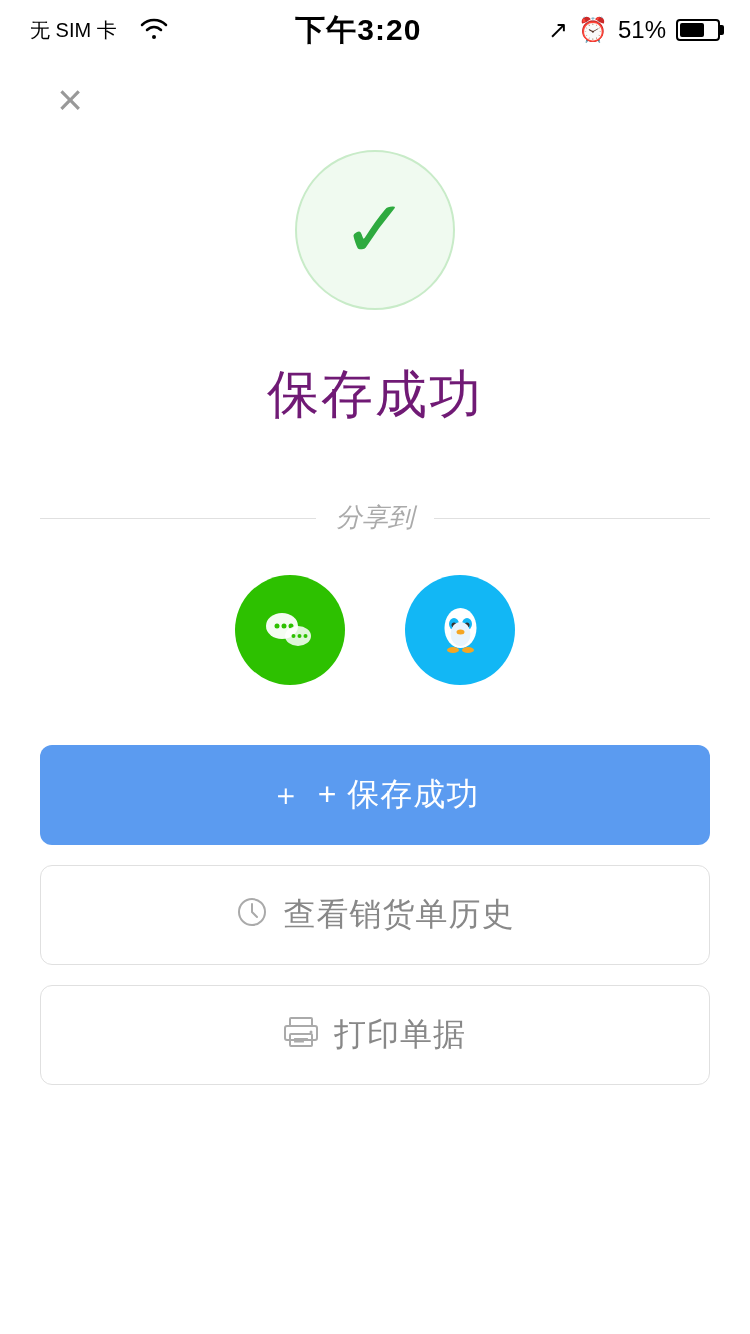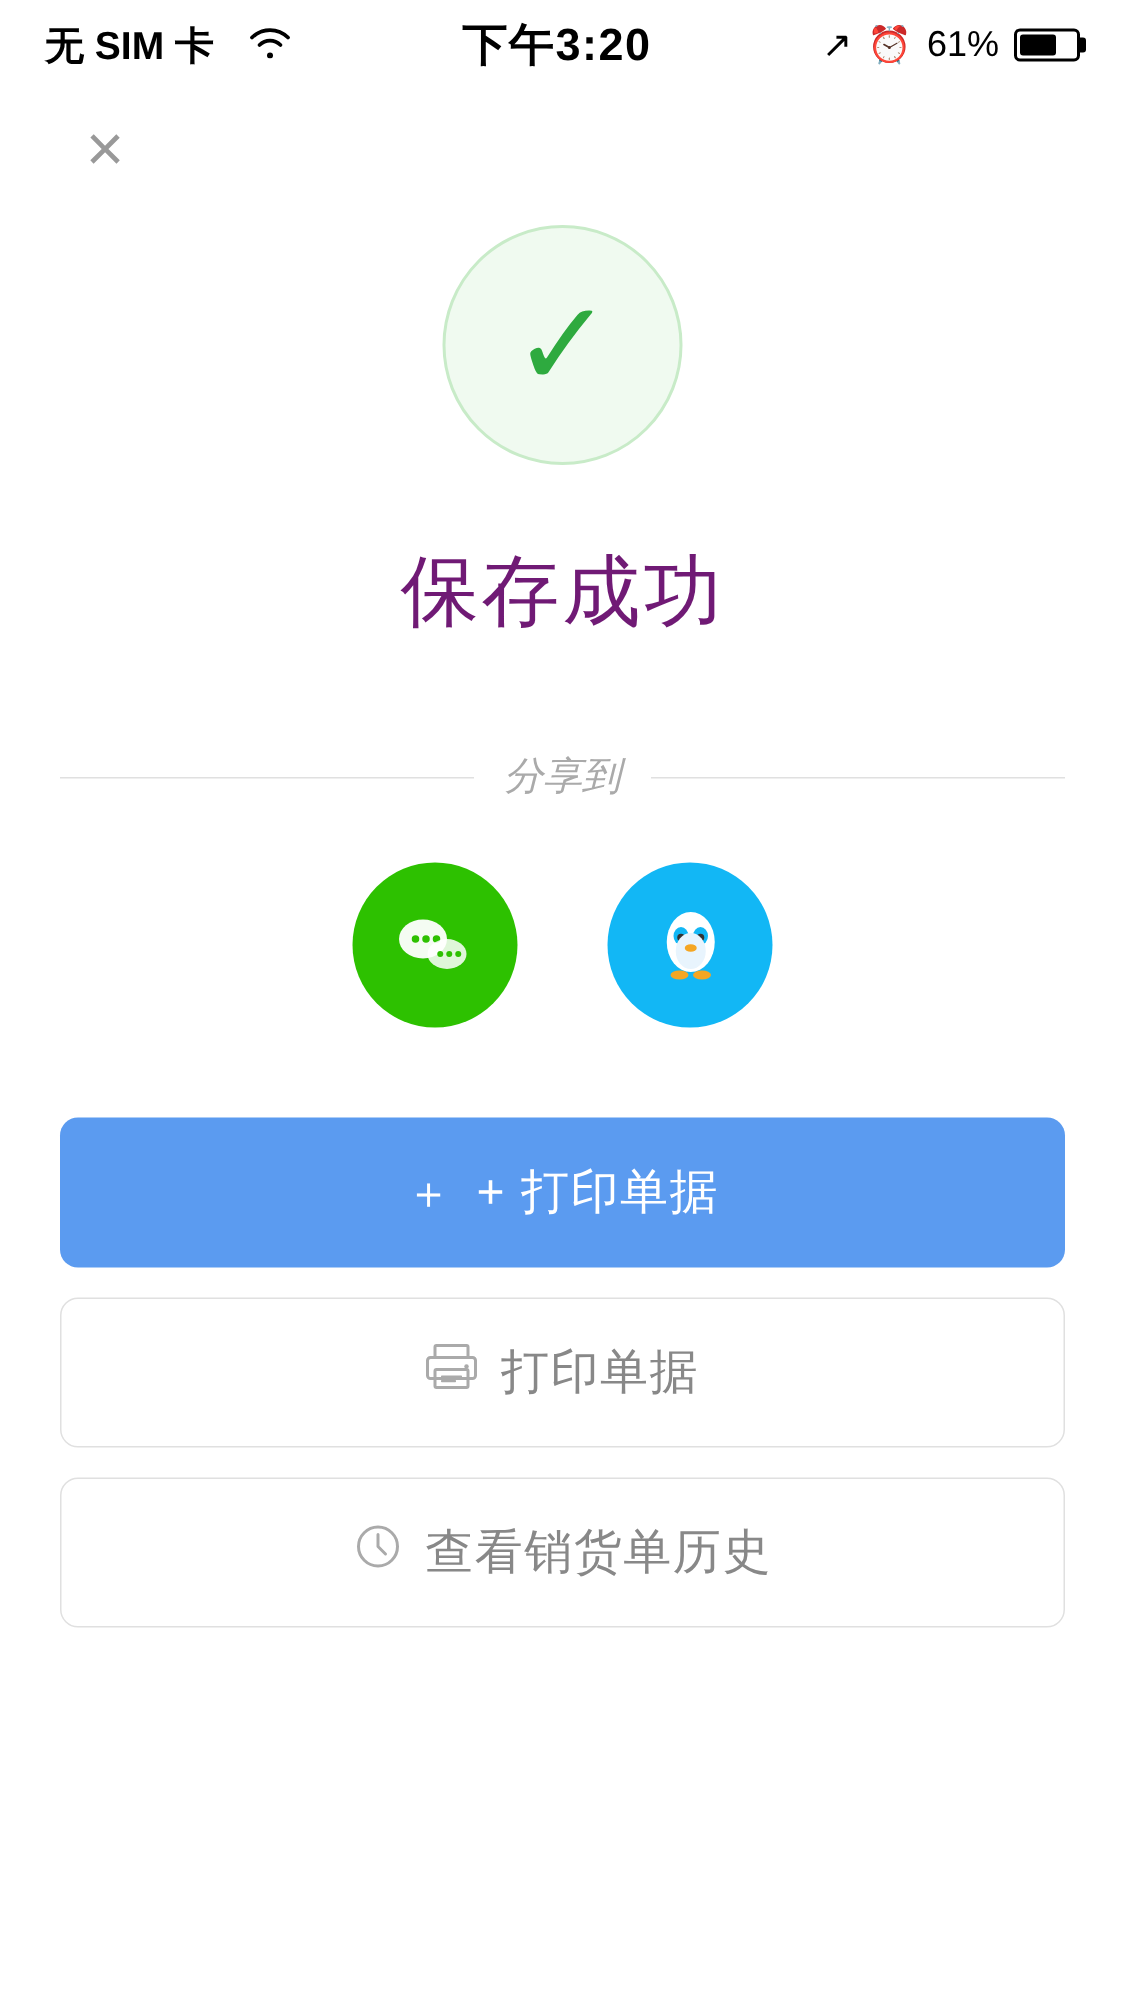--- a/index.html
+++ b/index.html
@@ -26,23 +26,23 @@
       align-items: center;
       justify-content: space-between;
       padding: 0 30px;
       background: #ffffff;
     }
 
     .status-left {
       display: flex;
       align-items: center;
       gap: 22px;
-      font-size: 26px;
+      font-size: 20px;
       color: #000;
-      font-weight: 700;
+      font-weight: 400;
     }
 
     .status-center {
       font-size: 30px;
       font-weight: 600;
       color: #000;
       letter-spacing: 1px;
     }
 
     .status-right {
@@ -264,21 +264,21 @@
         <path d="M15 18a2 2 0 1 1 0 4 2 2 0 0 1 0-4z" fill="#000"></path>
         <path d="M8 13c1.9-1.9 4.4-3 7-3s5.1 1.1 7 3" stroke="#000" stroke-width="2.5" stroke-linecap="round" fill="none"></path>
         <path d="M3 8C6.3 4.7 10.4 3 15 3s8.7 1.7 12 5" stroke="#000" stroke-width="2.5" stroke-linecap="round" fill="none"></path>
       </svg>
     </span>
   </div>
   <div class="status-center">下午3:20</div>
   <div class="status-right">
     <span>↗</span>
     <span>⏰</span>
-    <span>61%</span>
+    <span>51%</span>
     <div class="battery-container">
       <div class="battery-icon">
         <div class="battery-fill"></div>
       </div>
     </div>
   </div>
 </div>
 
 <div class="close-button">
   <span class="close-x">×</span>
@@ -331,39 +331,39 @@
 
           <ellipse cx="32.5" cy="34" rx="4" ry="2.5" fill="#F5A623"></ellipse>
         </svg>
       </div>
     </div>
   </div>
 
   <div class="buttons-section">
     <button class="btn btn-primary">
       <span class="btn-icon">＋</span>
-      <span>+ 打印单据</span>
+      <span>+ 保存成功</span>
+    </button>
+    <button class="btn btn-secondary">
+      <span class="btn-icon">
+        <svg width="32" height="32" viewBox="0 0 32 32" fill="none">
+          <circle cx="16" cy="16" r="13" stroke="#aaa" stroke-width="2"></circle>
+          <path d="M16 8v8l5 5" stroke="#aaa" stroke-width="2" stroke-linecap="round" stroke-linejoin="round"></path>
+        </svg>
+      </span>
+      <span>查看销货单历史</span>
     </button>
     <button class="btn btn-secondary">
       <span class="btn-icon">
         <svg width="34" height="30" viewBox="0 0 34 30" fill="none">
           <rect x="6" y="1" width="22" height="8" rx="1" stroke="#aaa" stroke-width="2" fill="none"></rect>
           <rect x="1" y="9" width="32" height="14" rx="2" stroke="#aaa" stroke-width="2" fill="none"></rect>
           <rect x="6" y="17" width="22" height="12" rx="1" stroke="#aaa" stroke-width="2" fill="none"></rect>
           <rect x="10" y="21" width="14" height="1.5" rx="0.5" fill="#aaa"></rect>
           <rect x="10" y="24" width="10" height="1.5" rx="0.5" fill="#aaa"></rect>
           <circle cx="27" cy="15" r="1.5" fill="#aaa"></circle>
         </svg>
       </span>
       <span>打印单据</span>
     </button>
-    <button class="btn btn-secondary">
-      <span class="btn-icon">
-        <svg width="32" height="32" viewBox="0 0 32 32" fill="none">
-          <circle cx="16" cy="16" r="13" stroke="#aaa" stroke-width="2"></circle>
-          <path d="M16 8v8l5 5" stroke="#aaa" stroke-width="2" stroke-linecap="round" stroke-linejoin="round"></path>
-        </svg>
-      </span>
-      <span>查看销货单历史</span>
-    </button>
   </div>
 
 </div>
 
 </body></html>

